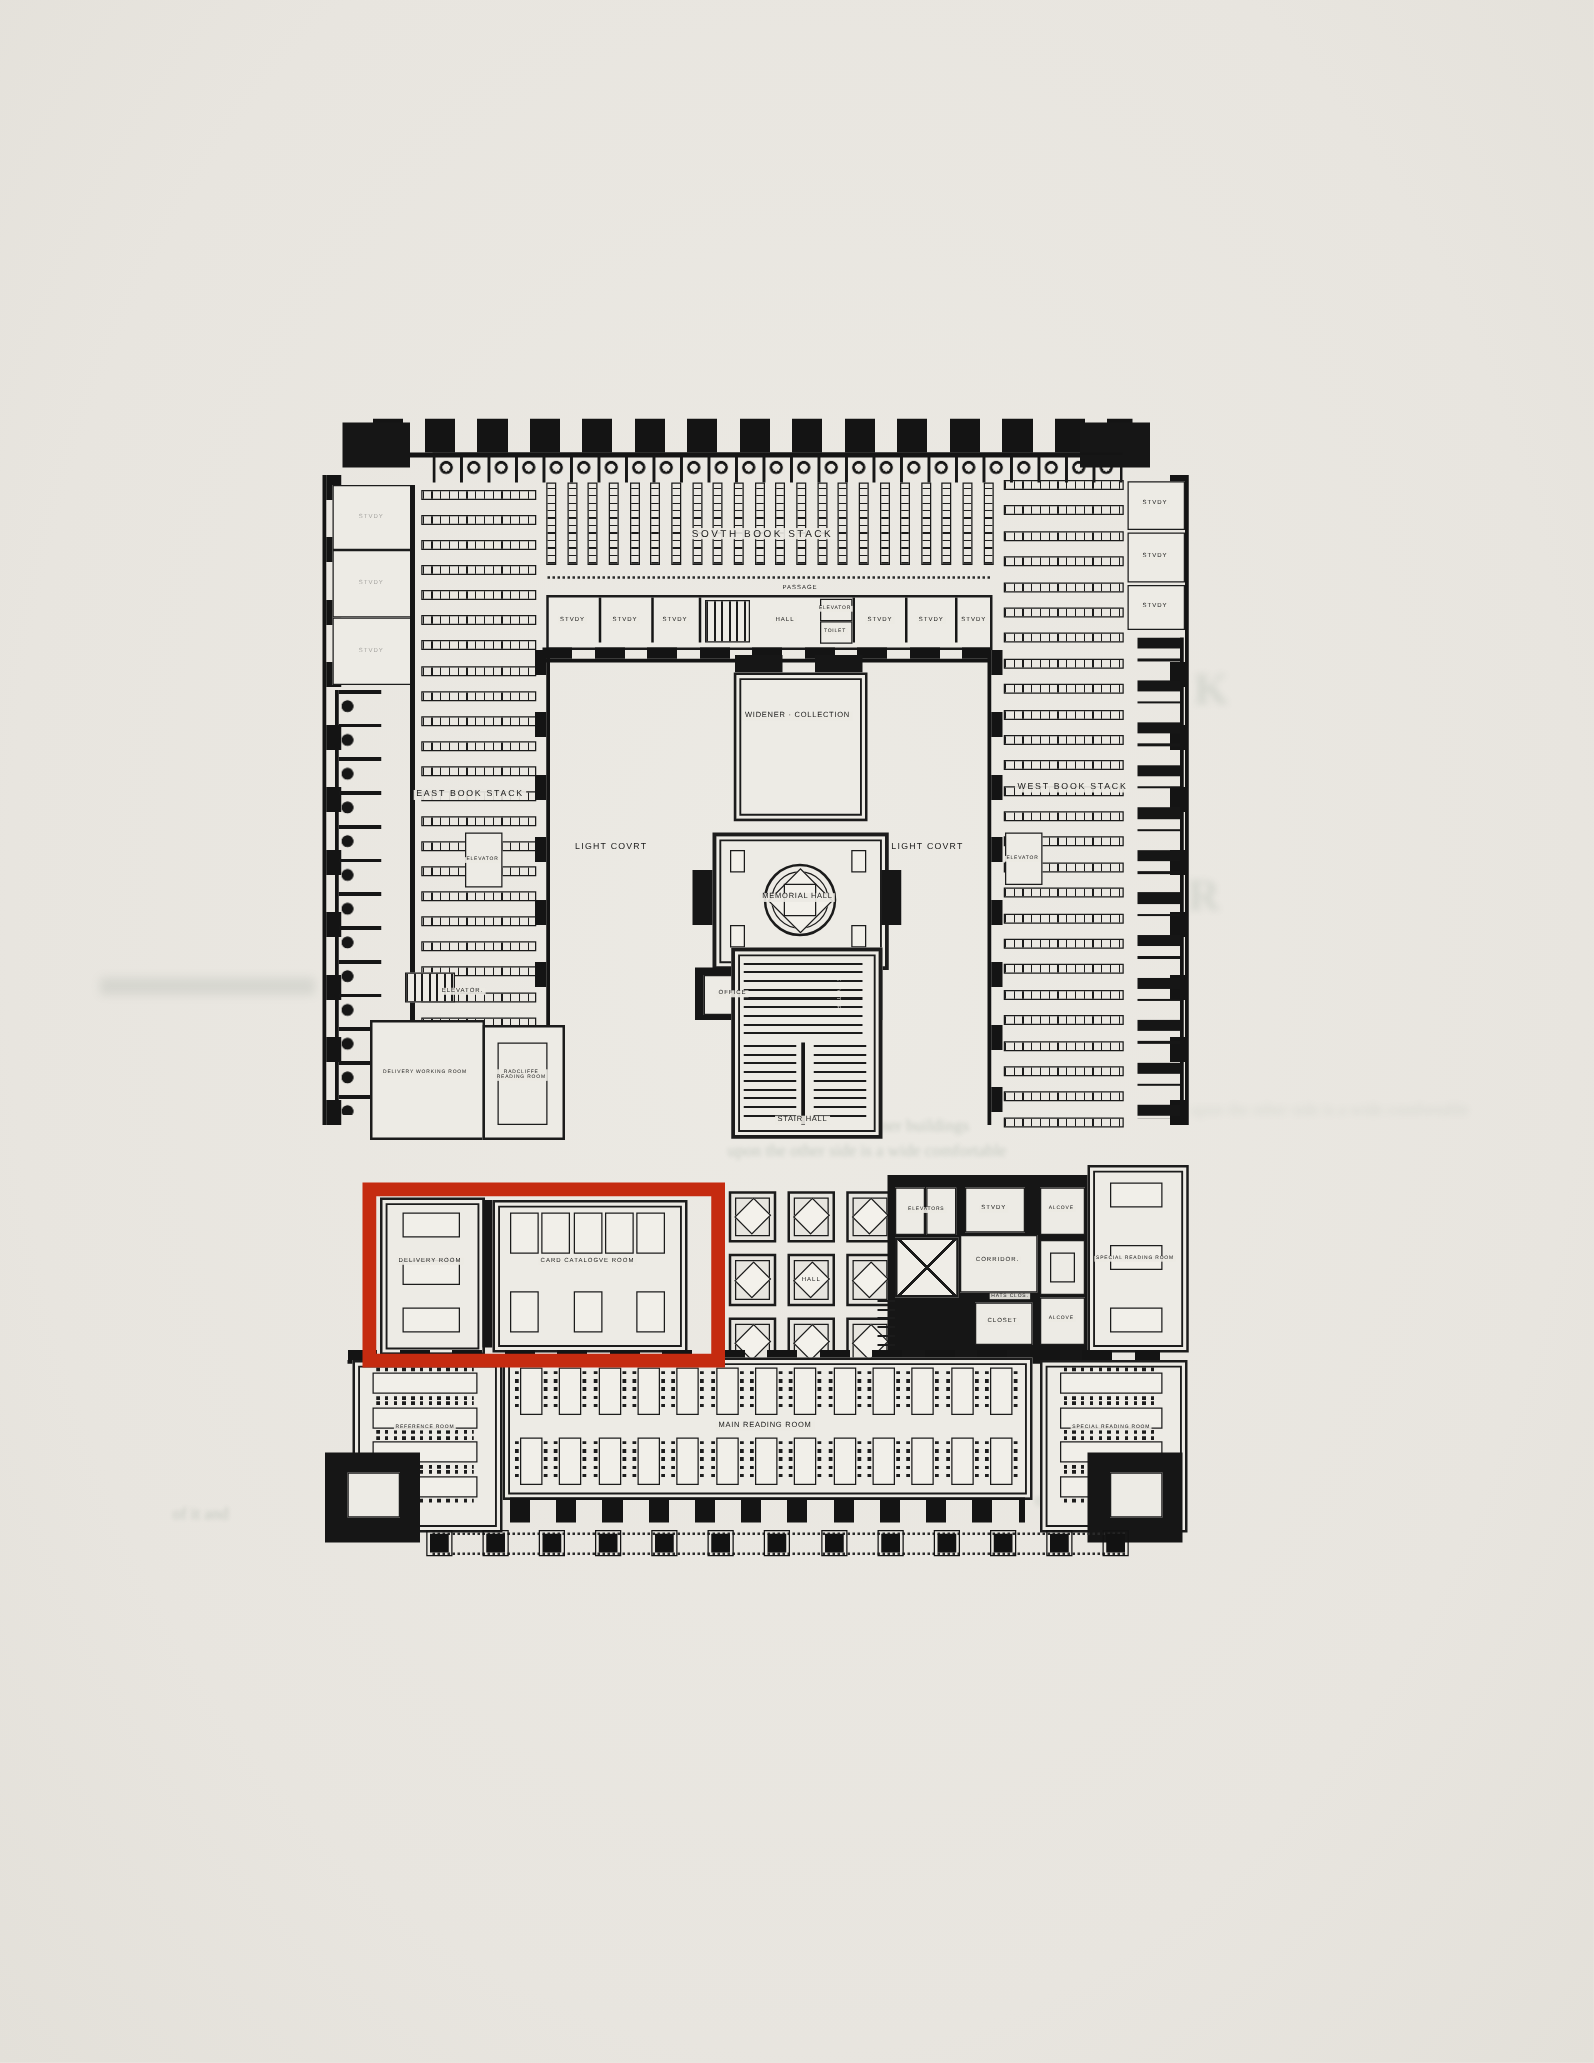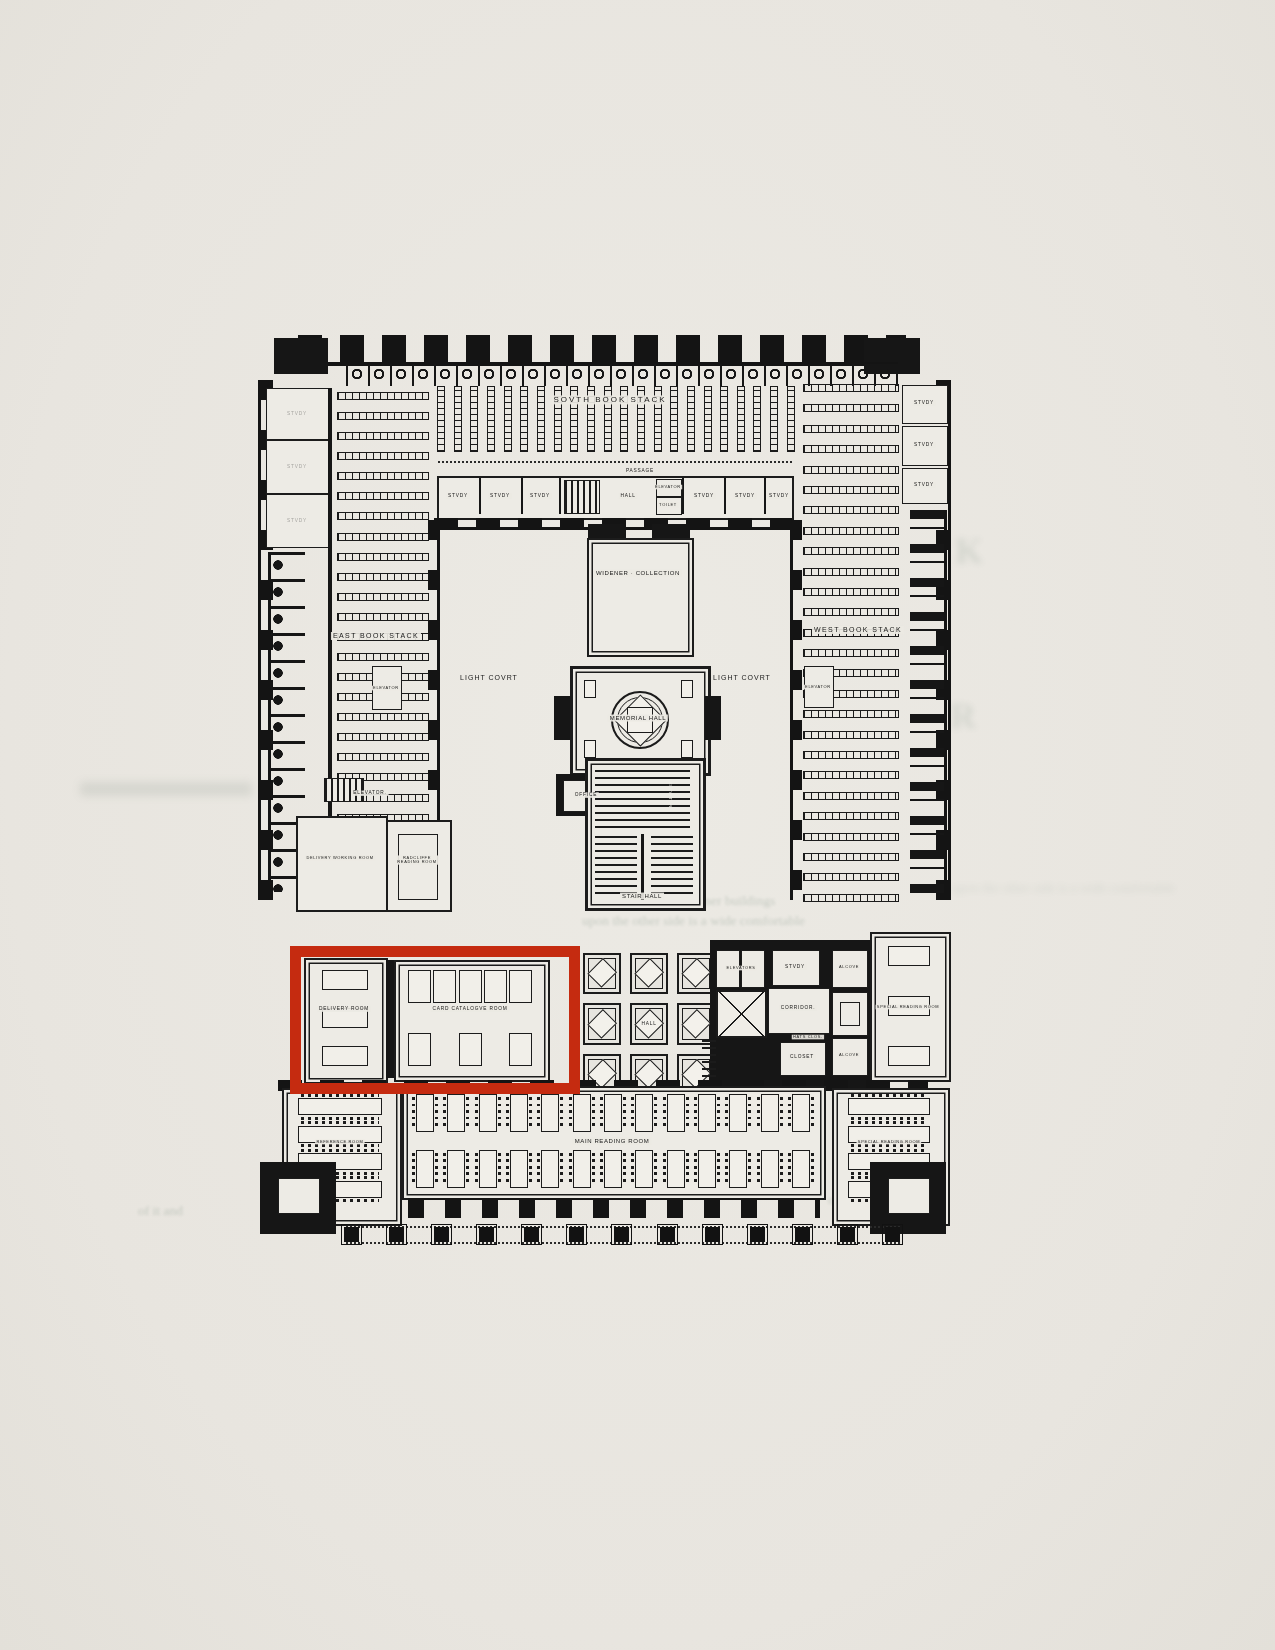--- a/index.html
+++ b/index.html
@@ -150,21 +150,21 @@
         <div class="colshelf"></div>
         <div class="colshelf"></div>
         <div class="colshelf"></div>
         <div class="colshelf"></div>
         <div class="colshelf"></div>
         <div class="colshelf"></div>
         <div class="colshelf"></div>
         <div class="colshelf"></div>
         <div class="colshelf"></div>
       </div>
-    <span class="lbl" style="left:352px;top:70px;letter-spacing:2px;text-align:center;">SOVTH BOOK STACK</span>
+    <span class="lbl" style="left:352px;top:97px;letter-spacing:2px;text-align:center;">SOVTH BOOK STACK</span>
     <div class="dotline" style="left:180px;top:131px;width:354px;"></div>
     <span class="lbl s5 nochip" style="left:382px;top:141px;">PASSAGE</span>
 
     <div class="room" style="left:179px;top:146px;width:353px;height:40px;border-width:2.5px;"></div>
     <div class="wall" style="left:221px;top:148px;width:2px;height:36px;"></div>
     <div class="wall" style="left:263px;top:148px;width:2px;height:36px;"></div>
     <div class="wall" style="left:301px;top:148px;width:2px;height:36px;"></div>
     <div class="wall" style="left:424px;top:148px;width:2px;height:36px;"></div>
     <div class="wall" style="left:466px;top:148px;width:2px;height:36px;"></div>
     <div class="wall" style="left:506px;top:148px;width:2px;height:36px;"></div>

